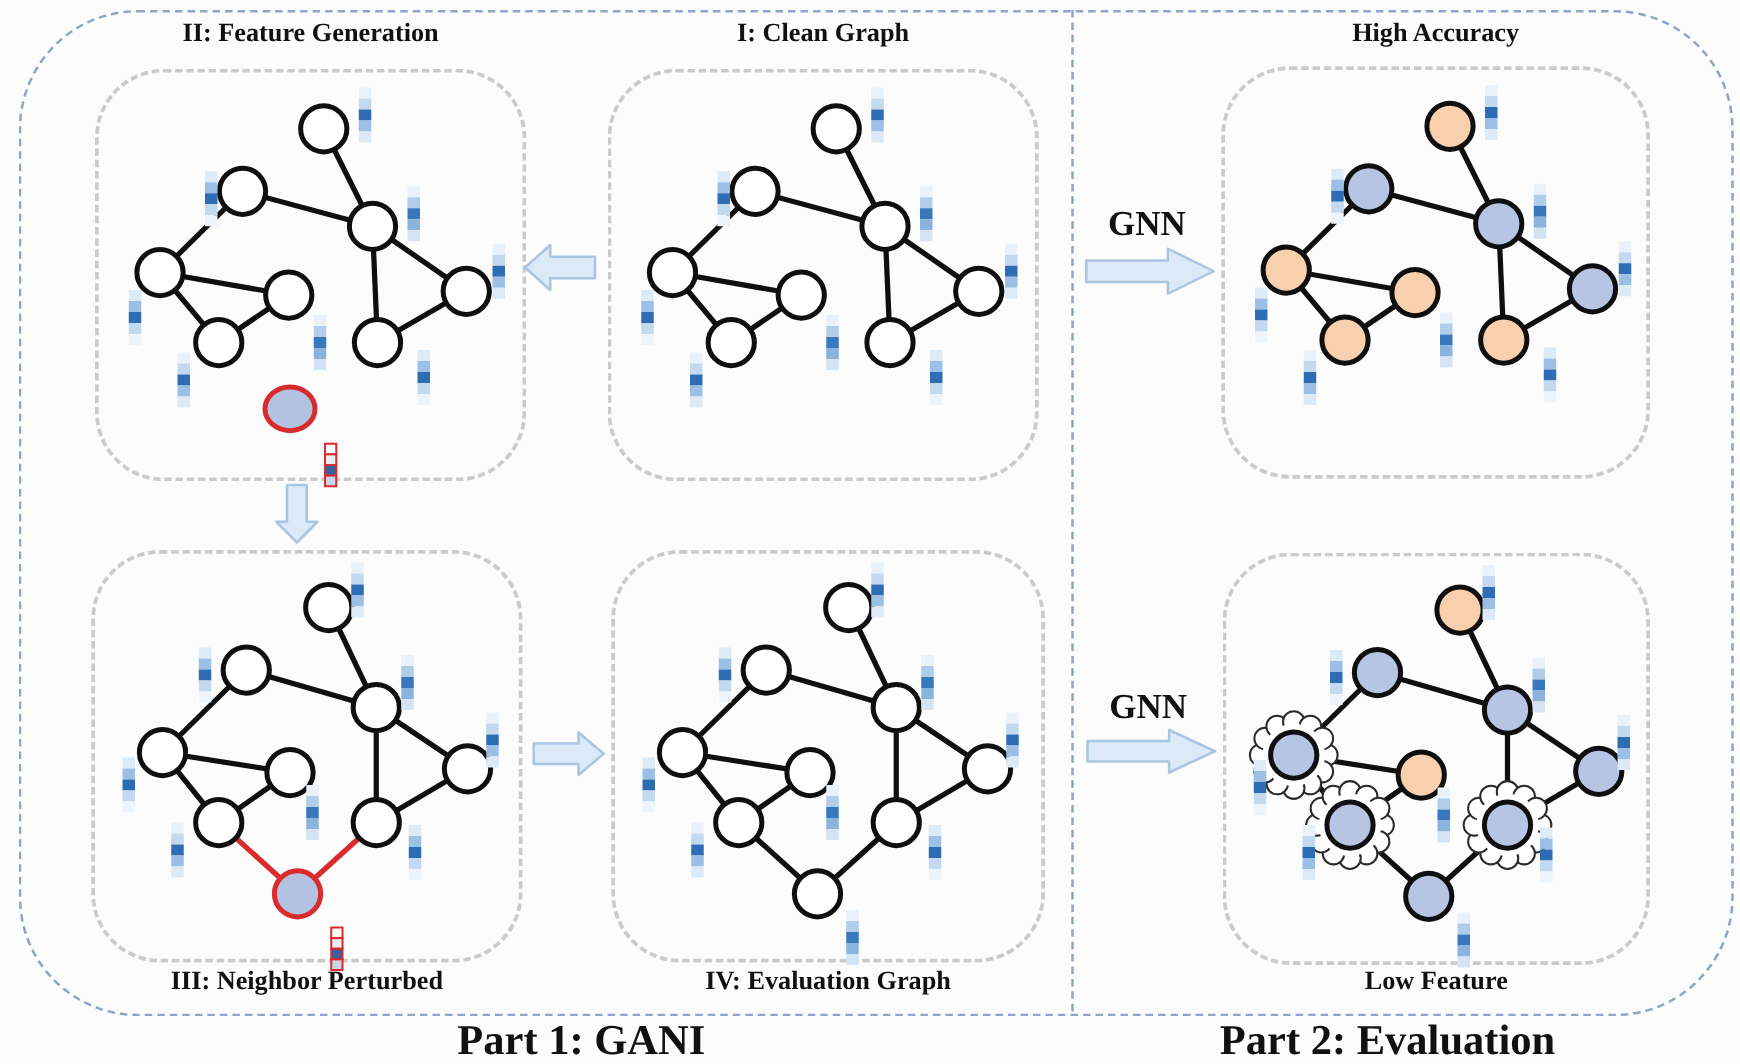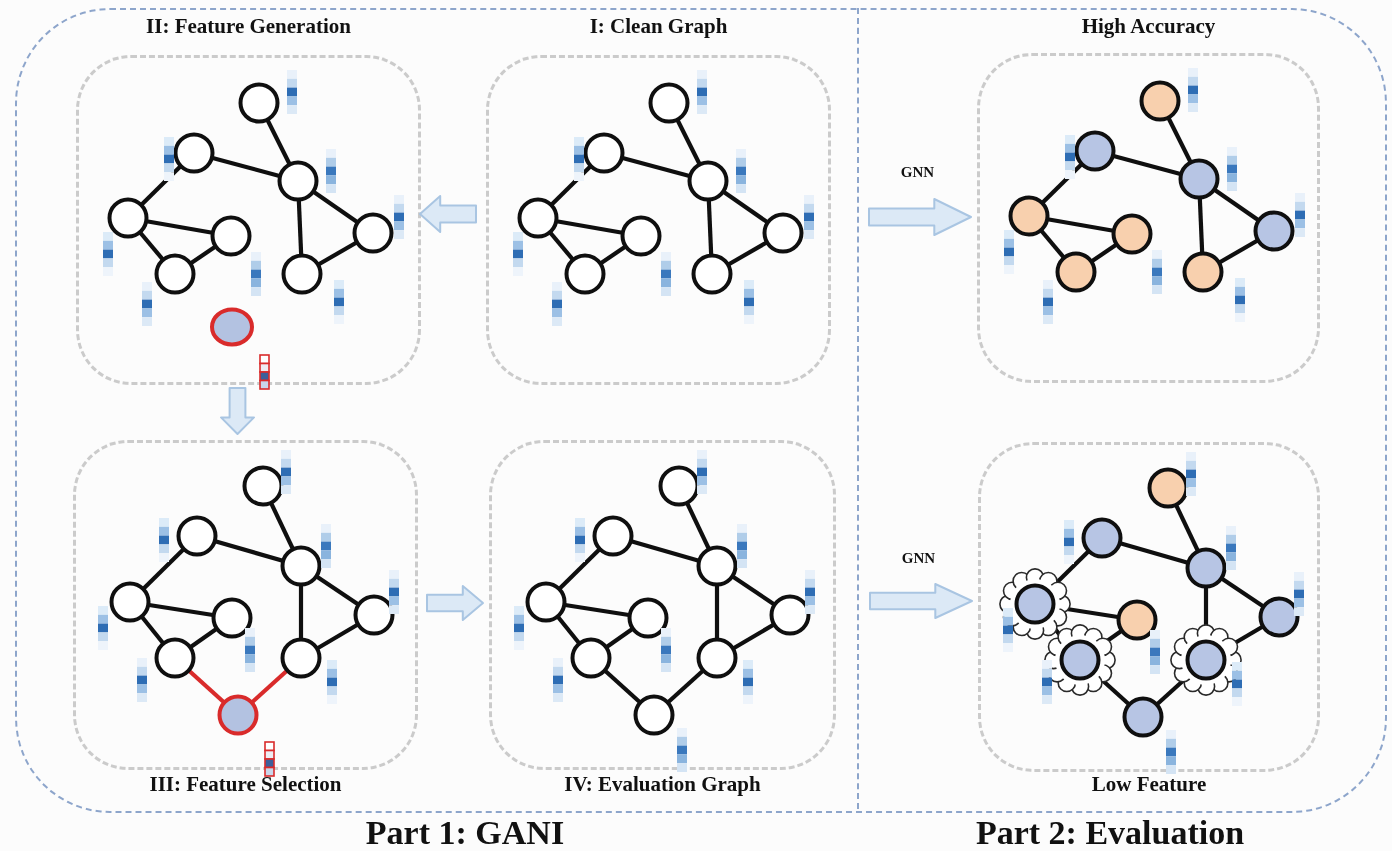--- a/index.html
+++ b/index.html
@@ -6,34 +6,34 @@
   .figure{position:relative;width:1392px;height:851px;background:#fcfcfc;
           font-family:"Liberation Serif","DejaVu Serif",serif;overflow:hidden;padding-left:36px;}
   .outer-border{position:absolute;left:15px;top:8px;width:1368px;height:801px;
                 border:2px dashed #8da5cb;border-radius:95px;}
   .part-divider{position:absolute;left:857px;top:8px;height:801px;width:0;
                 border-left:2px dashed #8da5cb;}
   .panel{position:absolute;border:3px dashed #cbcbcb;border-radius:55px;box-sizing:border-box;}
   .panel svg{position:absolute;left:-3px;top:-3px;overflow:visible;}
   .title{position:absolute;text-align:center;font-weight:bold;font-size:21px;color:#111;}
   .part-label{position:absolute;text-align:center;font-weight:bold;font-size:34px;color:#111;}
-  .gnn-label{position:absolute;text-align:center;font-weight:bold;font-size:15px;color:#111;}
+  .gnn-label{position:absolute;text-align:center;font-weight:bold;font-size:28px;color:#111;}
   .arrow-svg{position:absolute;overflow:visible;}
 </style>
 </head>
 <body>
 
 <div class="figure">
   <div class="outer-border"></div>
   <div class="part-divider"></div>
 
   <div class="title" style="left:76px;top:14px;width:345px">II: Feature Generation</div>
   <div class="title" style="left:977px;top:14px;width:343px">High Accuracy</div>
   <div class="title" style="left:486px;top:14px;width:345px">I: Clean Graph</div>
-  <div class="title" style="left:73px;top:772px;width:345px">III: Feature Selection</div>
+  <div class="title" style="left:73px;top:772px;width:345px">III: Neighbor Perturbed</div>
   <div class="title" style="left:489px;top:772px;width:347px">IV: Evaluation Graph</div>
   <div class="title" style="left:978px;top:772px;width:342px">Low Feature</div>
 
   <div class="gnn-label" style="left:860px;top:164px;width:115px">GNN</div>
   <div class="gnn-label" style="left:861px;top:550px;width:115px">GNN</div>
 
   <div class="part-label" style="left:115px;top:814px;width:700px">Part 1: GANI</div>
   <div class="part-label" style="left:860px;top:814px;width:500px">Part 2: Evaluation</div>
 
   <div id="panel-layer">

